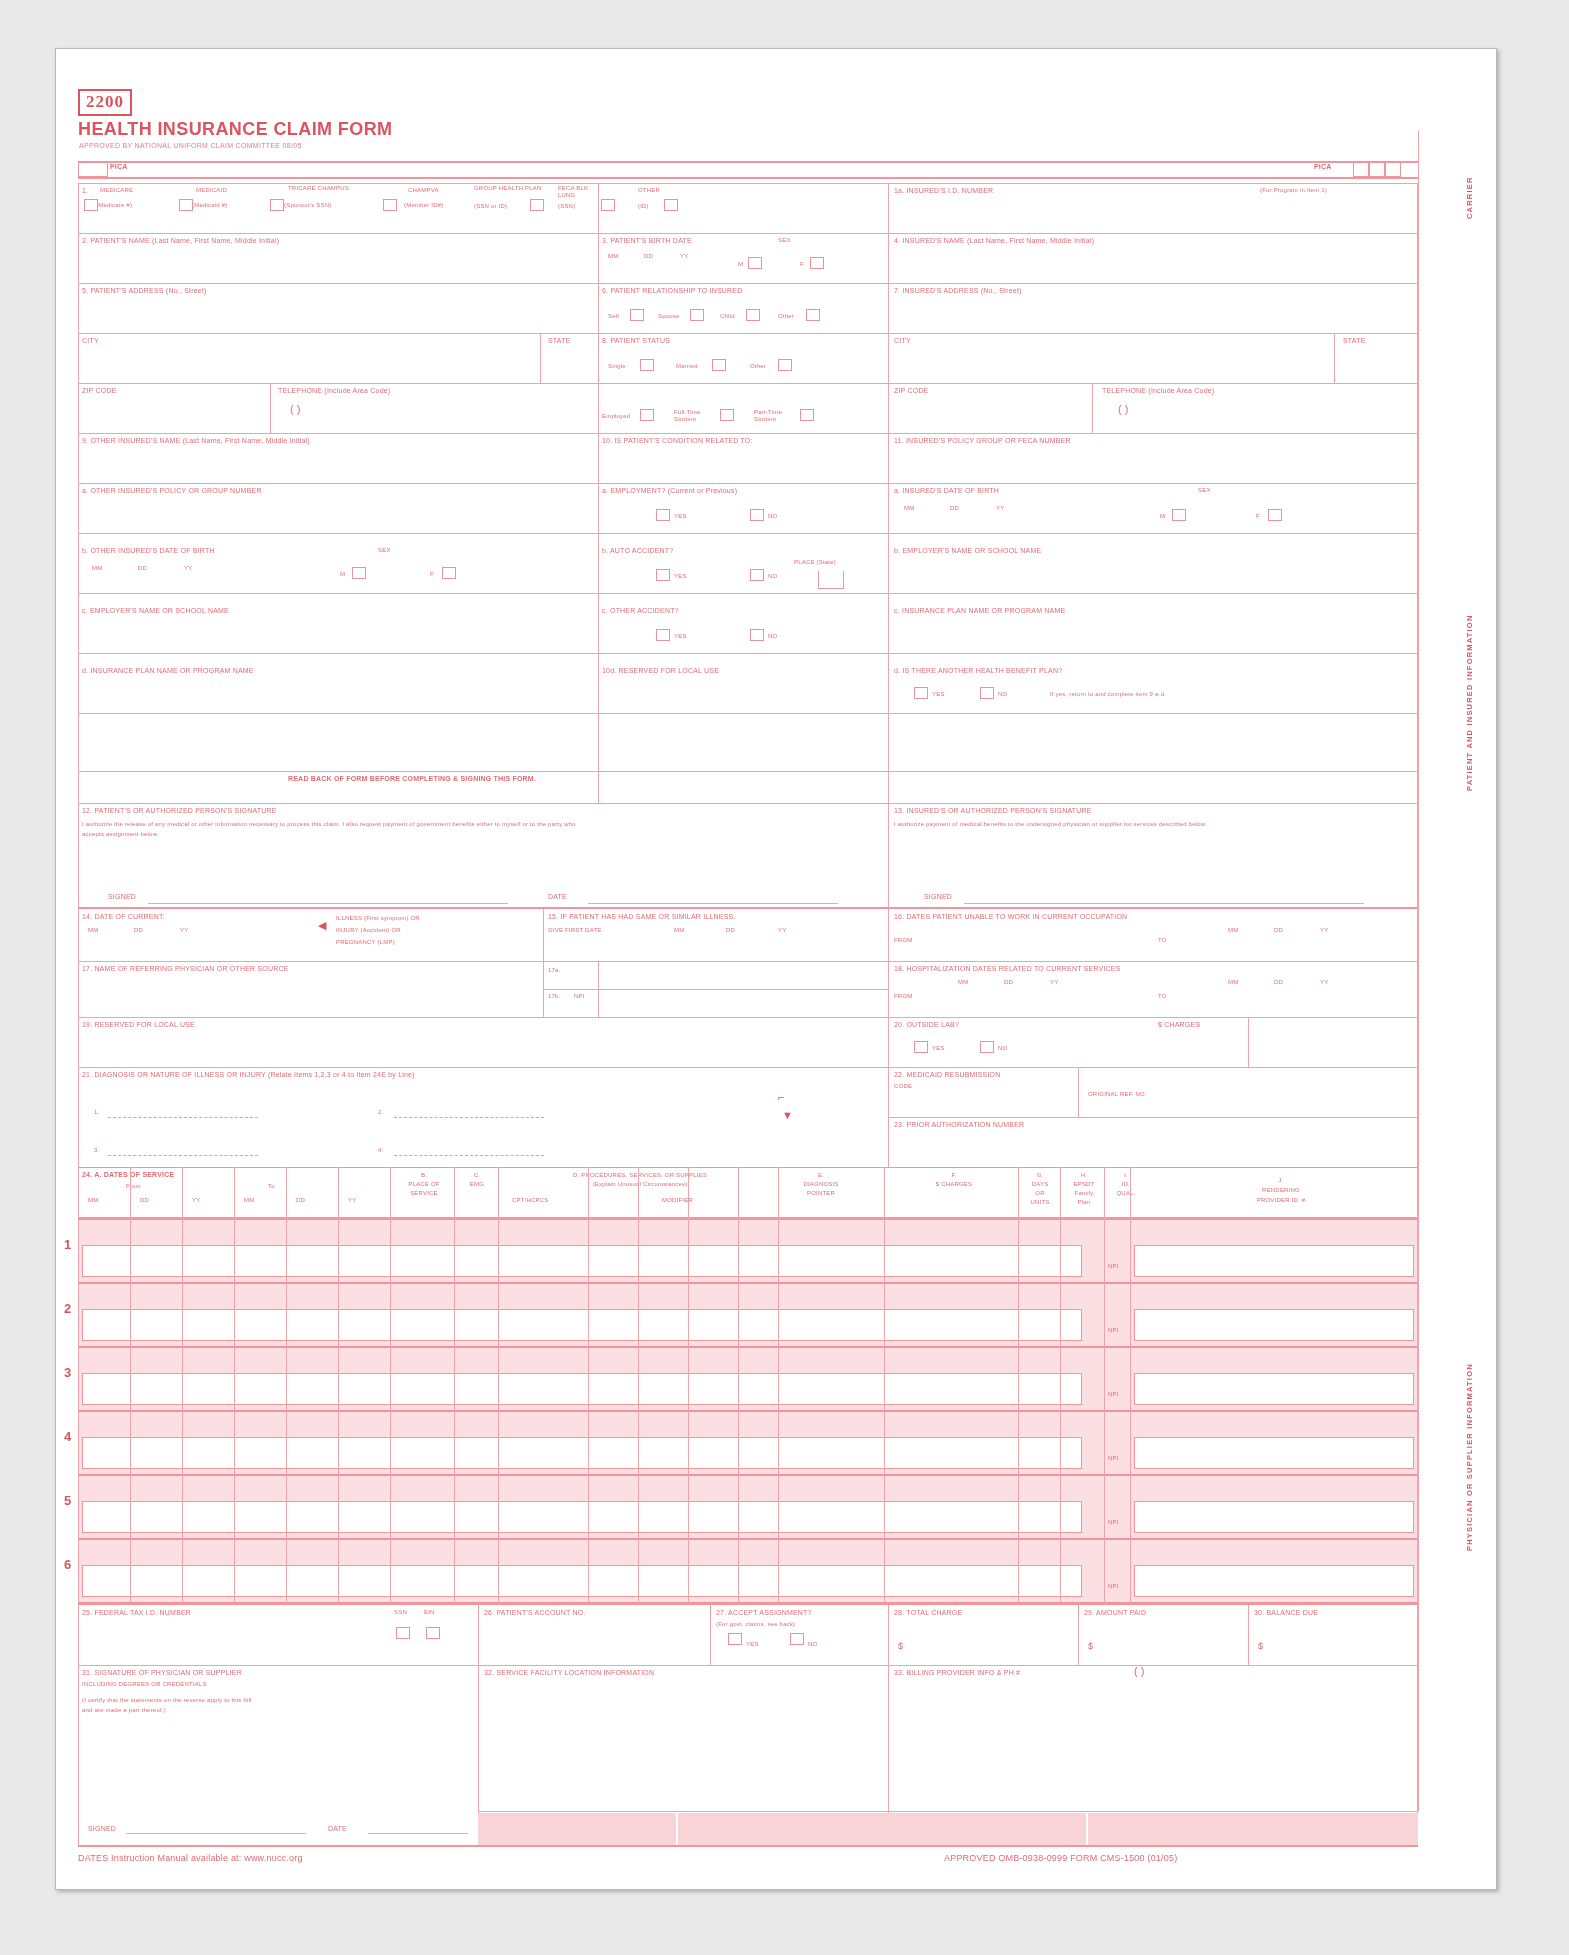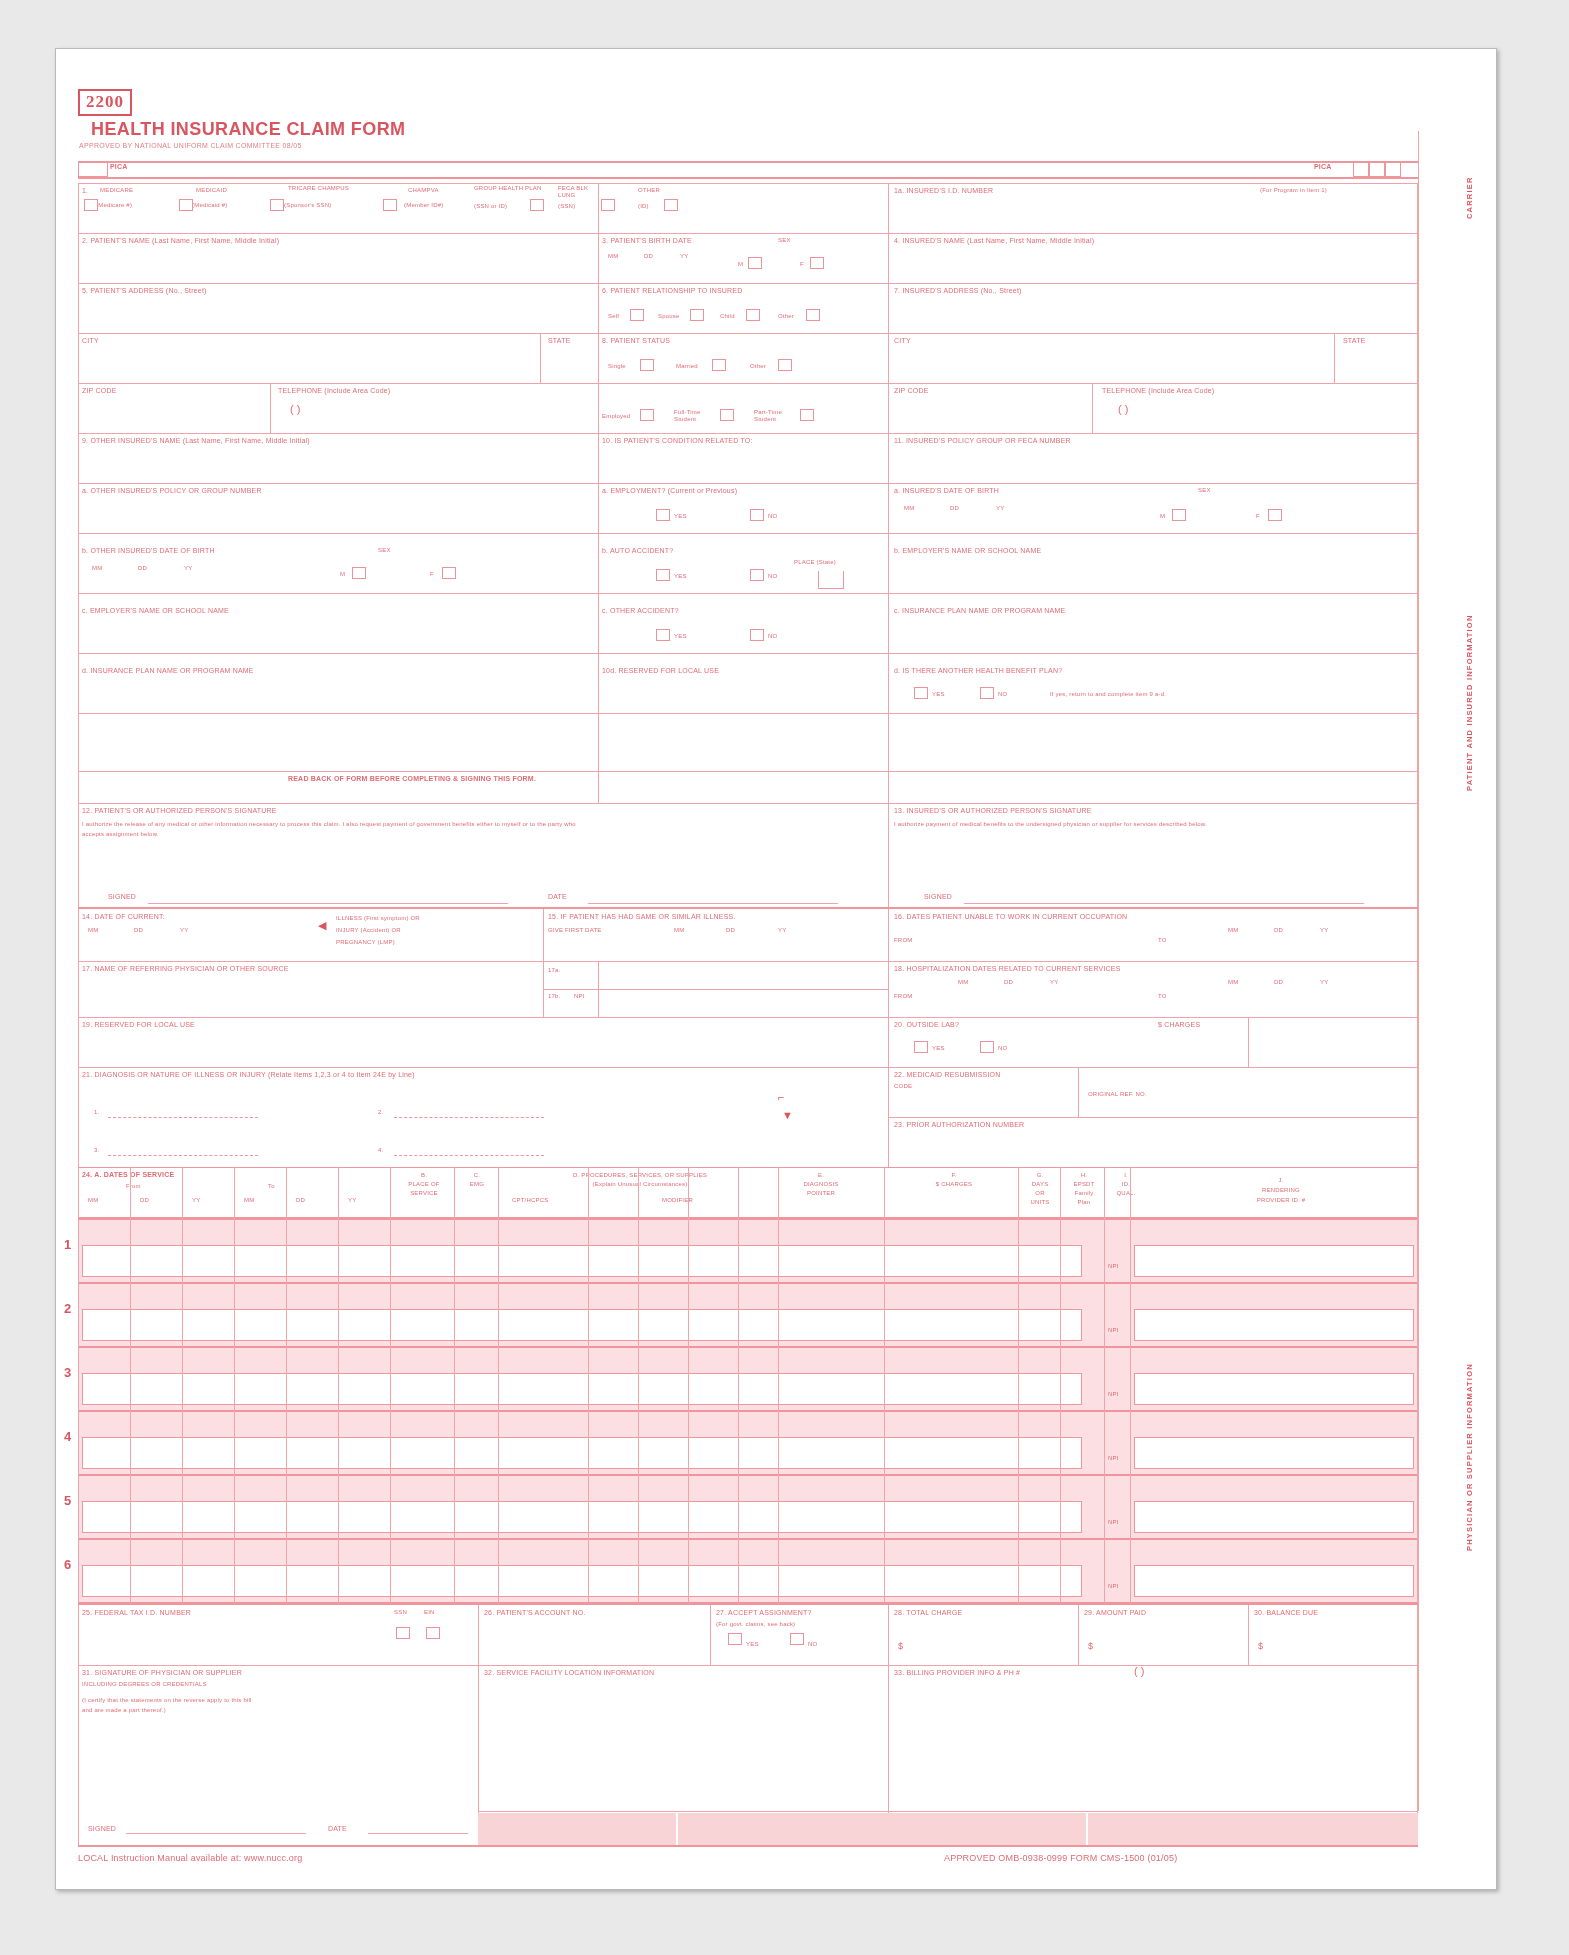--- a/index.html
+++ b/index.html
@@ -12,21 +12,21 @@
   .hln{height:1px;}
   .vln{width:1px;}
   .lbl{position:absolute;color:#e06b74;font-size:7px;letter-spacing:.2px;white-space:nowrap;font-family:"Liberation Sans",sans-serif;}
   .lbl.b{font-weight:bold;}
   .lbl.s{font-size:6px;}
   .cb{position:absolute;border:1px solid #eb939a;box-sizing:border-box;background:#fff;width:14px;height:12px;}
   .thick{position:absolute;background:#ef959b;}
 
   
   .hdr-num{position:absolute;left:0;top:18px;border:2px solid #d9555f;padding:1px 6px 2px 6px;color:#d9555f;font-weight:bold;font-size:17px;letter-spacing:1px;font-family:"Liberation Serif",serif;}
-  .hdr-title{position:absolute;left:13px;top:48px;color:#d9555f;font-weight:bold;font-size:18px;letter-spacing:.4px;}
+  .hdr-title{position:absolute;left:0;top:48px;color:#d9555f;font-weight:bold;font-size:18px;letter-spacing:.4px;}
   .hdr-sub{position:absolute;left:1px;top:71px;color:#e08089;font-size:7px;letter-spacing:.3px;}
 
   .side-tab{position:absolute;color:#d9555f;font-size:7.5px;font-weight:bold;letter-spacing:1.2px;writing-mode:vertical-rl;text-orientation:mixed;}
   .rot{transform:rotate(180deg);}
   .pink-cell{position:absolute;background:#f9d4d7;}
   .srow{position:absolute;background:#fbdfe2;border-top:1px solid #ef959b;border-bottom:1px solid #ef959b;box-sizing:border-box;}
   .srow-num{position:absolute;color:#d9555f;font-size:13px;font-weight:bold;}
   .dash{position:absolute;border-top:1px dashed #ef959b;}
   .sig-line{position:absolute;border-bottom:1px solid #f0a4aa;}
   .paren{position:absolute;color:#e06b74;font-size:11px;}
@@ -459,18 +459,18 @@
   <div class="pink-cell" style="left:400px;top:1742px;width:198px;height:32px;"></div>
   <div class="pink-cell" style="left:600px;top:1742px;width:210px;height:32px;"></div>
 
   <div class="lbl" style="left:816px;top:1598px;">33. BILLING PROVIDER INFO &amp; PH #</div>
   <div class="paren" style="left:1056px;top:1594px;">(          )</div>
   <div class="lbl s" style="left:816px;top:1750px;">a.</div>
   <div class="lbl s" style="left:1010px;top:1750px;">b.</div>
   <div class="pink-cell" style="left:810px;top:1742px;width:198px;height:32px;"></div>
   <div class="pink-cell" style="left:1010px;top:1742px;width:330px;height:32px;"></div>
 
-  <div class="lbl" style="left:0;top:1782px;font-size:9px;">LOCAL Instruction Manual available at:  www.nucc.org</div>
+  <div class="lbl" style="left:0;top:1782px;font-size:9px;">DATES Instruction Manual available at:  www.nucc.org</div>
   <div class="lbl" style="left:866px;top:1782px;font-size:9px;">APPROVED OMB-0938-0999 FORM CMS-1500 (01/05)</div>
 
 </div>
 </div>
 </div>
 
 </body></html>

